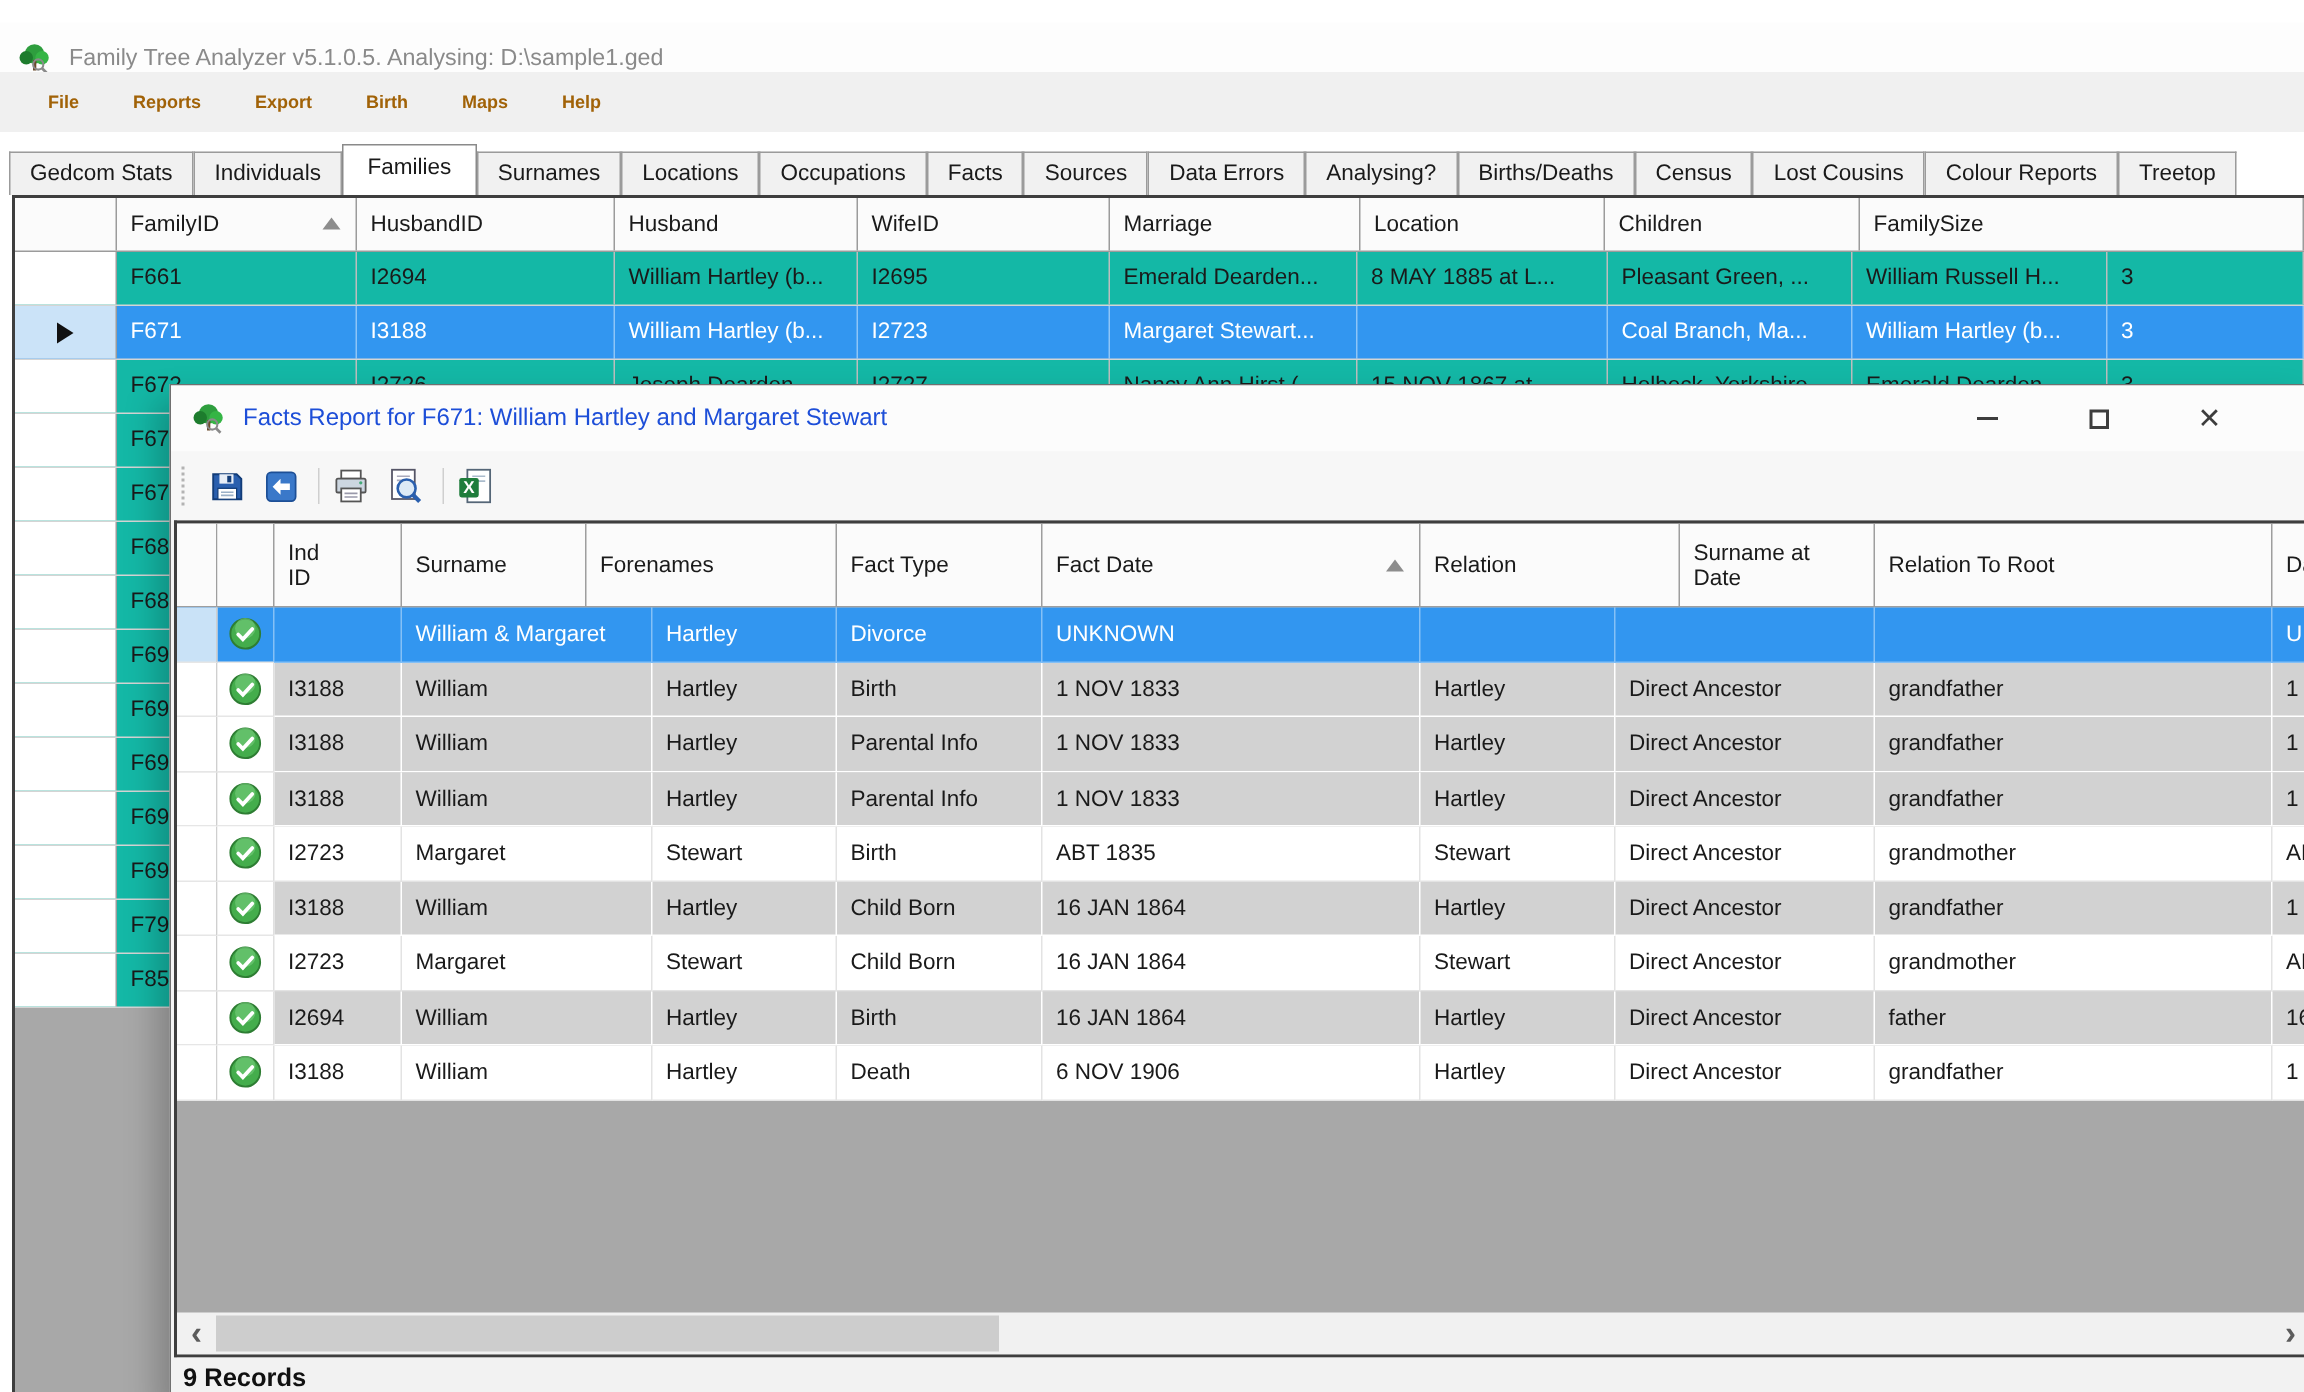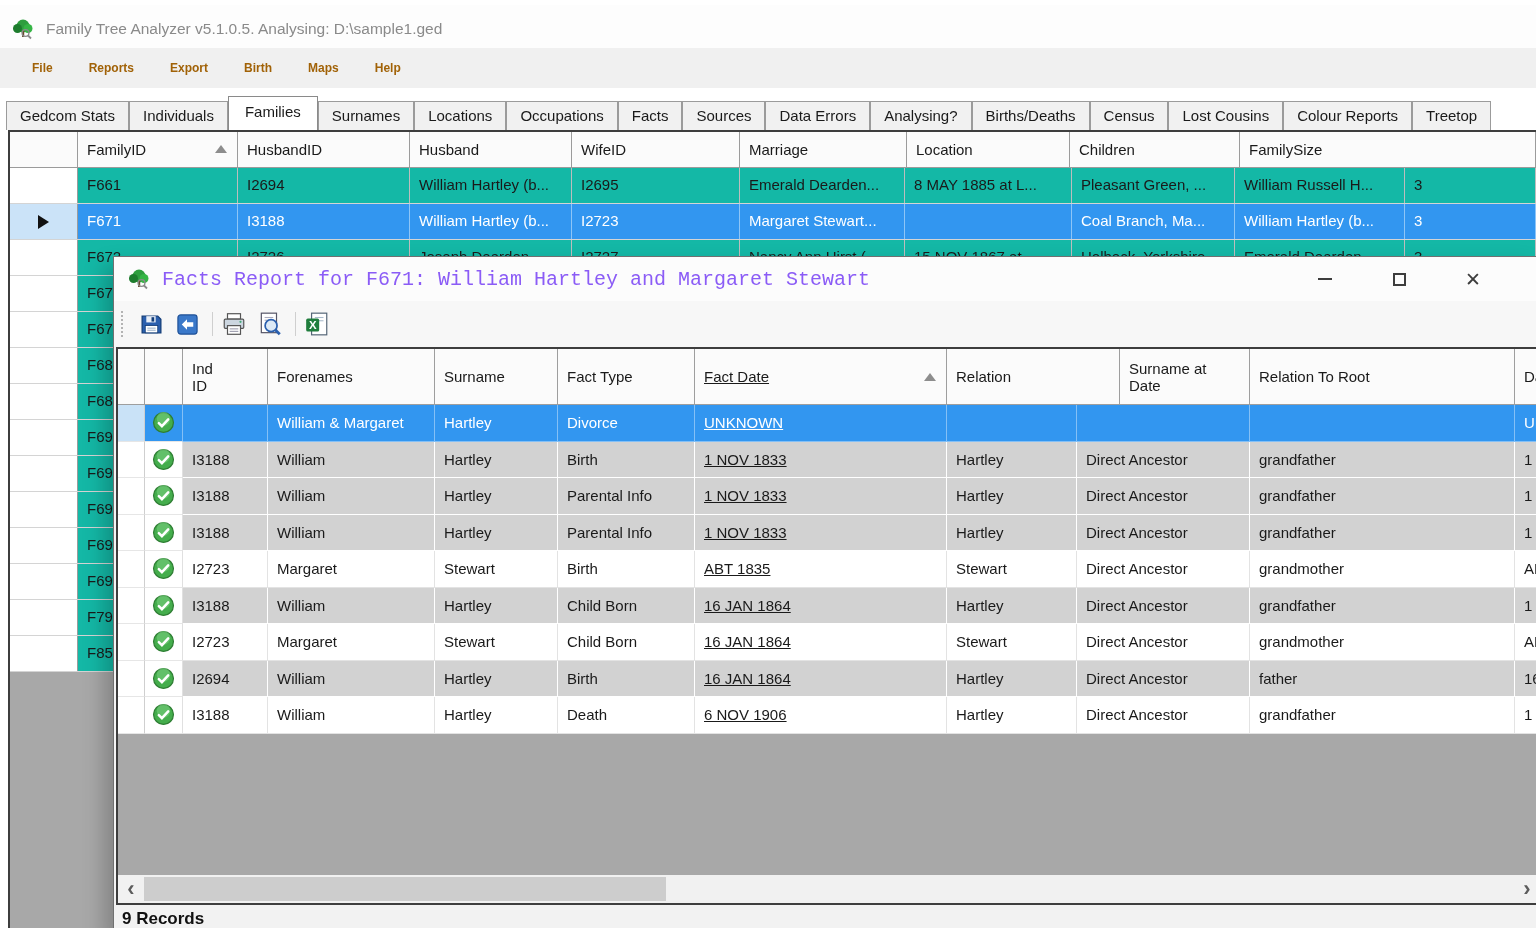--- a/index.html
+++ b/index.html
@@ -1,21 +1,21 @@
 <!DOCTYPE html>
 <html><head>
 <meta charset="utf-8">
 <style>
   * { margin:0; padding:0; box-sizing:border-box; }
   html,body { width:1536px; height:928px; overflow:hidden; background:#fff;
     font-family:"Liberation Sans", sans-serif; color:#1a1a1a; }
   #screen { position:relative; width:1536px; height:928px; overflow:hidden; }
 
   
-  #titlebar { position:absolute; left:0; top:5px; width:1536px; height:48px; background:#fdfdfd;
+  #titlebar { position:absolute; left:0; top:15px; width:1536px; height:48px; background:#fdfdfd;
     display:flex; align-items:center; padding-left:12px; }
   #titlebar .title-text { margin-left:12px; font-size:15.5px; color:#8a8a8a; }
 
   
   #menubar { position:absolute; left:0; top:48px; width:1536px; height:40px; background:#f0f0f0;
     display:flex; align-items:center; padding-left:14px; }
   .menu-item { padding:0 18px; font-size:12px; font-weight:600; color:#a16207; line-height:40px; }
 
   
   #tabstrip { position:absolute; left:0; top:96px; width:1600px; height:34px;
@@ -48,21 +48,21 @@
     border-bottom:8px solid #8d8d8d; }
   .row-arrow { width:0; height:0; border-top:7px solid transparent; border-bottom:7px solid transparent;
     border-left:11px solid #111; }
   .g-filler { flex:1 1 auto; background:#a8a8a8; }
 
   
   #dialog { position:absolute; left:113px; top:256px; width:1428px; height:678px; z-index:30;
     background:#f4f4f4; border:1px solid #707070; box-shadow:-9px 10px 20px rgba(0,0,0,.22);
     display:flex; flex-direction:column; }
   #d-titlebar { flex:0 0 44px; background:#fcfcfc; display:flex; align-items:center; padding-left:14px; }
-  #d-titlebar .title-text { margin-left:12px; font-size:20px; color:#8b5cf6;font-family:Liberation Mono, monospace; }
+  #d-titlebar .title-text { margin-left:12px; font-size:16px; color:#1d4ed8; }
   #d-controls { margin-left:auto; display:flex; align-items:center; padding-right:30px; }
   .win-btn { width:74px; height:40px; display:flex; align-items:center; justify-content:center; color:#3d3d3d; }
   .min-glyph { width:14px; height:0; border-top:2px solid #3d3d3d; display:block; }
   .max-glyph { width:13px; height:13px; border:2px solid #3d3d3d; display:block; }
   .close-glyph { font-size:19px; line-height:19px; }
 
   #d-toolbar { flex:0 0 46px; background:#f7f7f7; display:flex; align-items:center; padding-left:7px; }
   .grip { width:5px; height:26px; border-left:2px dotted #b3b3b3; margin-right:9px; }
   .tool-btn { width:32px; height:32px; display:flex; align-items:center; justify-content:center; margin-right:4px; }
   .tool-sep { width:1px; height:24px; background:#cfcfcf; margin:0 5px; }
@@ -81,21 +81,21 @@
   .f-row.sel { background:#3296f0; color:#fff; }
   .f-row.sel .f-cell { border-right-color:rgba(255,255,255,.4); border-bottom-color:rgba(255,255,255,.4); }
   .f-ind { flex:0 0 27px; background:#fff; border-right:1px solid #cfcfcf; border-bottom:1px solid #e6e6e6; }
   .f-row.sel .f-ind { background:#c9e2f7; }
   .f-icon { flex:0 0 38px; background:#fff; border-right:1px solid #e0e0e0; border-bottom:1px solid #e6e6e6;
     display:flex; align-items:center; justify-content:center; }
   .f-row.sel .f-icon { background:transparent; border-right-color:rgba(255,255,255,.4); }
   .fh-ind { flex:0 0 27px; border-right:1px solid #9e9e9e; background:#fbfbfb; }
   .fh-icon { flex:0 0 38px; border-right:1px solid #9e9e9e; background:#fbfbfb; }
   .fc0{flex:0 0 85px;} .fc1{flex:0 0 167px;} .fc2{flex:0 0 123px;} .fc3{flex:0 0 137px;}
-  .fc4{flex:0 0 252px;text-decoration:underline;} .fc5{flex:0 0 130px;} .fc6{flex:0 0 173px;} .fc7{flex:0 0 265px;}
+  .fc4{flex:0 0 252px;} .fc5{flex:0 0 130px;} .fc6{flex:0 0 173px;} .fc7{flex:0 0 265px;}
   .fc8{flex:0 0 150px;}
   .f-filler { flex:1 1 auto; background:#a8a8a8; }
 
   
   #hscroll { flex:0 0 28px; background:#f1f1f1; display:flex; }
   .scroll-arrow { flex:0 0 26px; display:flex; align-items:center; justify-content:center;
     color:#5c5c5c; font-size:22px; font-weight:bold; }
   #hscroll-track { flex:1 1 auto; position:relative; }
   #hscroll-thumb { position:absolute; left:0; top:2px; width:522px; height:24px; background:#cdcdcd; }
 
@@ -339,22 +339,22 @@
       </span>
     </div>
 
     <div id="d-gridwrap">
       <div class="f-header">
         <div class="fh-ind"></div>
         <div class="fh-icon"></div>
         <div class="f-hcell fc0">
             <div style="width:34px; white-space:normal;">Ind ID</div>
           </div>
+        <div class="f-hcell fc2">Surname</div>
         <div class="f-hcell fc1">Forenames</div>
-        <div class="f-hcell fc2">Surname</div>
         <div class="f-hcell fc3">Fact Type</div>
         <div class="f-hcell fc4">
             <span>Fact Date</span>
             <span class="sort-up" style="top:24px;"></span>
           </div>
         <div class="f-hcell fc6">Relation</div>
         <div class="f-hcell fc5">
             <div style="width:80px; white-space:normal;">Surname at Date</div>
           </div>
         <div class="f-hcell fc7">Relation To Root</div>

